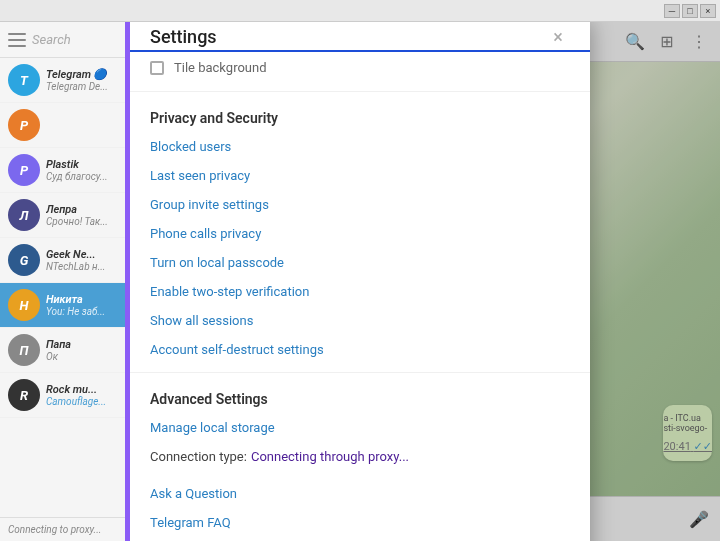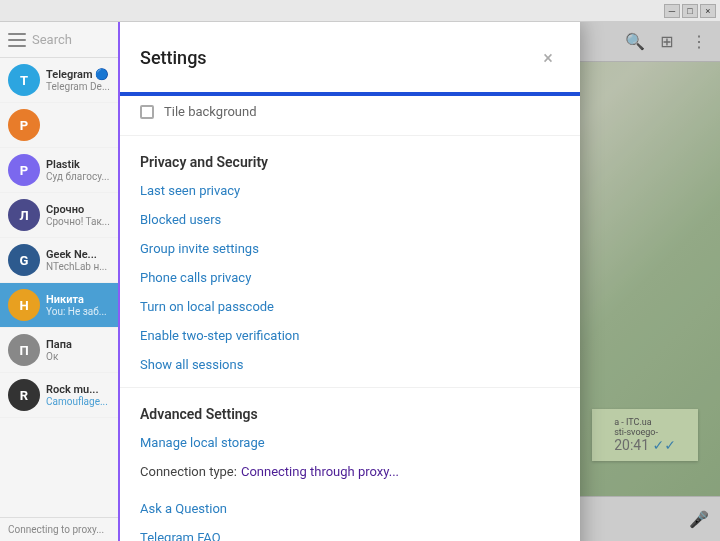--- a/index.html
+++ b/index.html
@@ -47,25 +47,26 @@
     }
 
     .app-body {
       flex: 1;
       display: flex;
       overflow: hidden;
     }
 
     
     .sidebar {
-      width: 120px;
+      width: 130px;
       background: #f5f5f5;
-      border-right: 2px solid #8b5cf6;
+      border-right: 5px solid #8b5cf6;
       display: flex;
       flex-direction: column;
+      font-style: italic;
     }
 
     .sidebar-header {
       padding: 10px 8px;
       display: flex;
       align-items: center;
       gap: 6px;
       border-bottom: 1px solid #ddd;
     }
     .hamburger-icon {
@@ -166,39 +167,40 @@
 
     .chat-bg {
       position: absolute;
       top: 0; left: 0; right: 0; bottom: 0;
       background: linear-gradient(135deg, #c5d8c0 0%, #d4e8c2 30%, #e8f0d8 50%, #b8d4a8 70%, #a8c898 100%);
     }
 
     .chat-message {
       position: absolute;
       bottom: 80px;
-      right: 22px;
+      right: 8px;
       background: #eaffd0;
-      border-radius: 0;
-      padding: 8px 22px;
+      border-radius: 10px;
+      padding: 8px 0;
       max-width: 180px;
       font-size: 10px;
       color: #333;
       box-shadow: 0 1px 3px rgba(0,0,0,0.2);
     }
     .chat-message-text {
       color: #666;
       font-size: 9px;
       word-break: break-word;
     }
     .chat-message-time {
       text-align: right;
-      font-size: 14px;
+      font-size: 11px;
       color: #888;
-      margin-top: 0;
+      margin-top: 7px;
+      text-decoration: underline;
     }
 
     .chat-toolbar {
       position: absolute;
       bottom: 0;
       left: 0; right: 0;
       height: 45px;
       background: white;
       display: flex;
       align-items: center;
@@ -233,25 +235,25 @@
       width: 460px;
       height: 541px;
       margin-left: 0;
       box-shadow: 2px 0 20px rgba(0,0,0,0.3);
       display: flex;
       flex-direction: column;
       overflow: hidden;
     }
 
     .settings-header {
-      padding: 23px 20px;
+      padding: 2px 20px;
       display: flex;
       align-items: center;
       justify-content: space-between;
-      border-bottom: 4px solid #1d4ed8;
+      border-bottom: 2px solid #1d4ed8;
       flex-shrink: 0;
     }
     .settings-title {
       font-size: 18px;
       font-weight: 500;
       color: #222;
     }
     .close-btn {
       width: 24px;
       height: 24px;
@@ -402,21 +404,21 @@
           <div class="contact-info">
             <div class="contact-name">Plastik</div>
             <div class="contact-preview">Суд благосу...</div>
           </div>
         </div>
         <div class="contact-item">
           <div class="contact-avatar avatar-lepra">
               <span class="avatar-letter">Л</span>
             </div>
           <div class="contact-info">
-            <div class="contact-name">Срочно</div>
+            <div class="contact-name">Лепра</div>
             <div class="contact-preview">Срочно! Так...</div>
           </div>
         </div>
         <div class="contact-item">
           <div class="contact-avatar avatar-geek">
               <span class="avatar-letter">G</span>
             </div>
           <div class="contact-info">
             <div class="contact-name">Geek Ne...</div>
             <div class="contact-preview">NTechLab н...</div>
@@ -491,27 +493,28 @@
 
             <div class="settings-top-item">
               <div class="tile-checkbox"></div>
               <span>Tile background</span>
             </div>
 
             <div class="divider"></div>
 
             <div class="section-title">Privacy and Security</div>
 
+            <a class="settings-link">Blocked users</a>
             <a class="settings-link">Last seen privacy</a>
-            <a class="settings-link">Blocked users</a>
             <a class="settings-link">Group invite settings</a>
             <a class="settings-link">Phone calls privacy</a>
             <a class="settings-link">Turn on local passcode</a>
             <a class="settings-link">Enable two-step verification</a>
             <a class="settings-link">Show all sessions</a>
+            <a class="settings-link">Account self-destruct settings</a>
 
             <div class="divider"></div>
 
             <div class="section-title">Advanced Settings</div>
 
             <a class="settings-link">Manage local storage</a>
 
             <div class="settings-text-row">
               <span>Connection type:</span>
               <span class="link-part">Connecting through proxy...</span>

